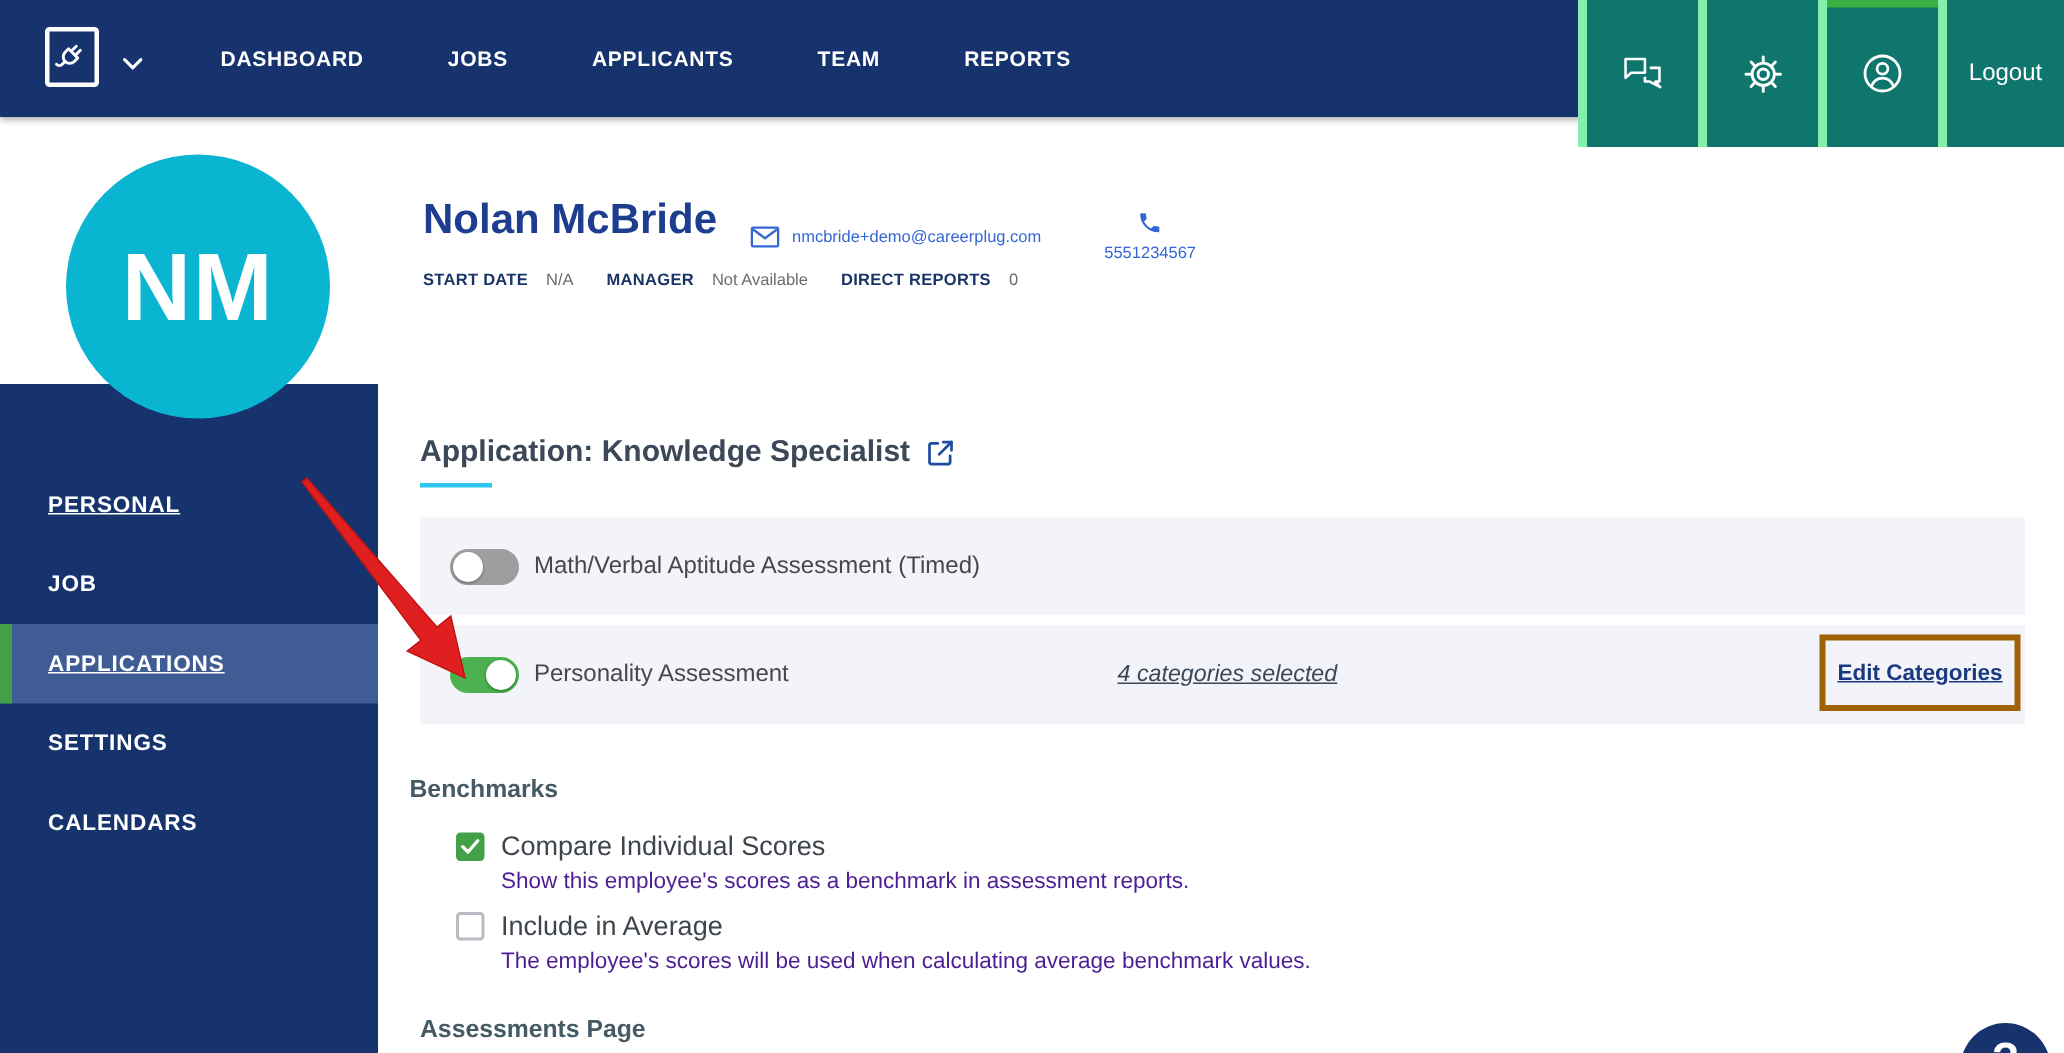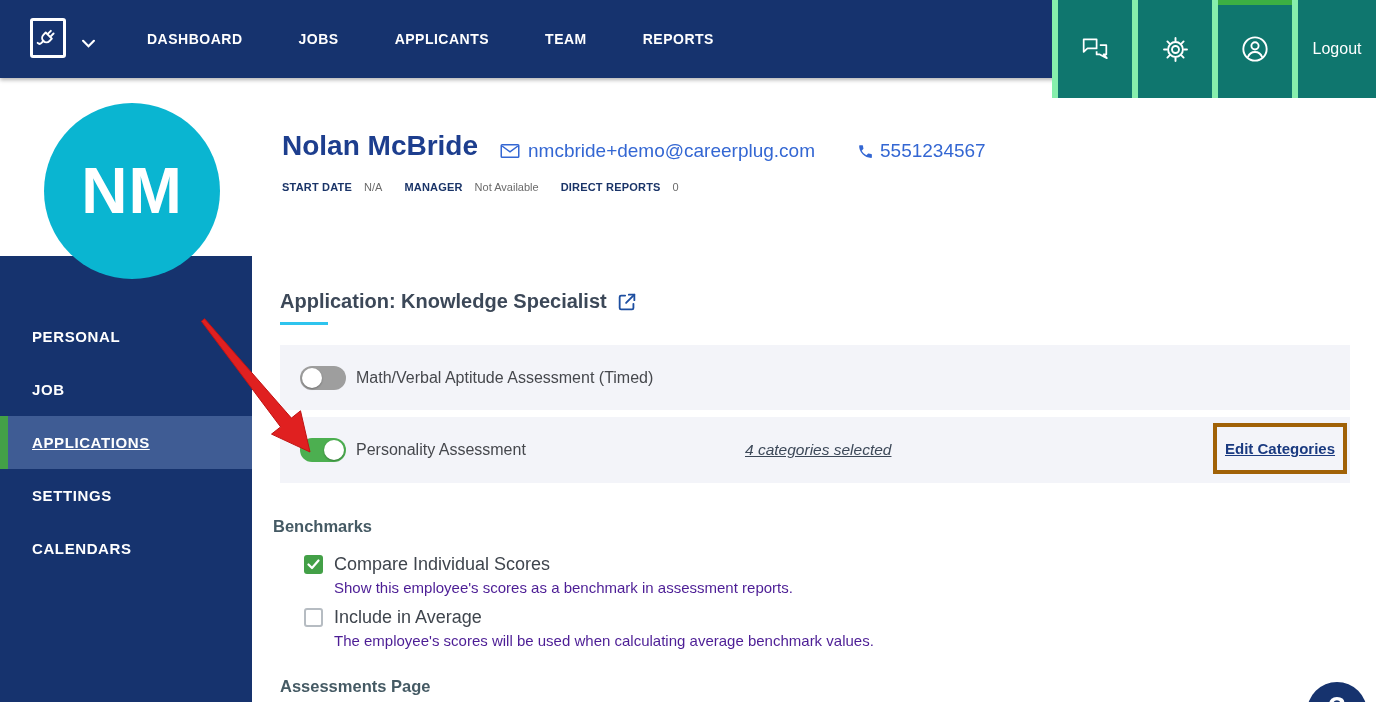--- a/index.html
+++ b/index.html
@@ -20,32 +20,32 @@
               display:flex; align-items:center; justify-content:center; position:relative; cursor:pointer; }
   .nav-cell .active-bar { position:absolute; left:0; top:0; width:100%; height:5px; background:#3cb043; }
   .nav-cell.logout { width:84px; color:#fff; font-size:16px; }
 
   
   .avatar { position:absolute; left:44px; top:103px; width:176px; height:176px; border-radius:50%;
             background:#0ab5d1; color:#fff; font-size:64px; font-weight:bold;
             display:flex; align-items:center; justify-content:center; z-index:15; letter-spacing:1px; }
   .emp-name { position:absolute; left:282px; top:130px; font-size:28px; font-weight:bold; color:#1d3e8e; }
   .contact { position:absolute; left:500px; top:140px; display:flex; align-items:center; gap:8px;
-             color:#3467d3; font-size:19px; }
-  .contact .phone-group { margin-left:34px; display:flex; align-items:center; gap:6px; }
+             color:#3467d3; font-size:11px; }
+  .contact .phone-group { margin-left:34px; display:flex; align-items:center; gap:6px;flex-direction:column; }
   .contact a { color:#3467d3; text-decoration:none; cursor:pointer; }
   .meta-row { position:absolute; left:282px; top:181px; display:flex; align-items:center; font-size:11px; }
   .meta-label { font-weight:bold; color:#1a3468; margin-right:12px; letter-spacing:.2px; }
   .meta-value { color:#6b6b6b; margin-right:22px; }
 
   
   .sidebar { position:absolute; left:0; top:256px; width:252px; height:446px; background:#16336e; z-index:10; }
   .side-item { height:53px; display:flex; align-items:center; padding-left:32px;
                color:#fff; font-size:15px; font-weight:bold; letter-spacing:.6px; cursor:pointer; position:relative; }
-  .side-item:first-child { margin-top:54px; }
+  .side-item:first-child { margin-top:54px;text-decoration:underline; }
   .side-item.active { background:#3f5c94; }
   .side-item.active .label { text-decoration:underline; }
   .side-item .green-bar { position:absolute; left:0; top:0; width:8px; height:100%; background:#43a047; }
 
   
   .section-title { position:absolute; left:280px; top:290px; display:flex; align-items:center; gap:9px;
                    font-size:20px; font-weight:bold; color:#3c4858; }
   .title-underline { position:absolute; left:280px; top:322px; width:48px; height:3px; background:#2ec4ee; }
 
   .assess-row { position:absolute; left:280px; width:1070px; background:#f3f4f9; display:flex; align-items:center; }

